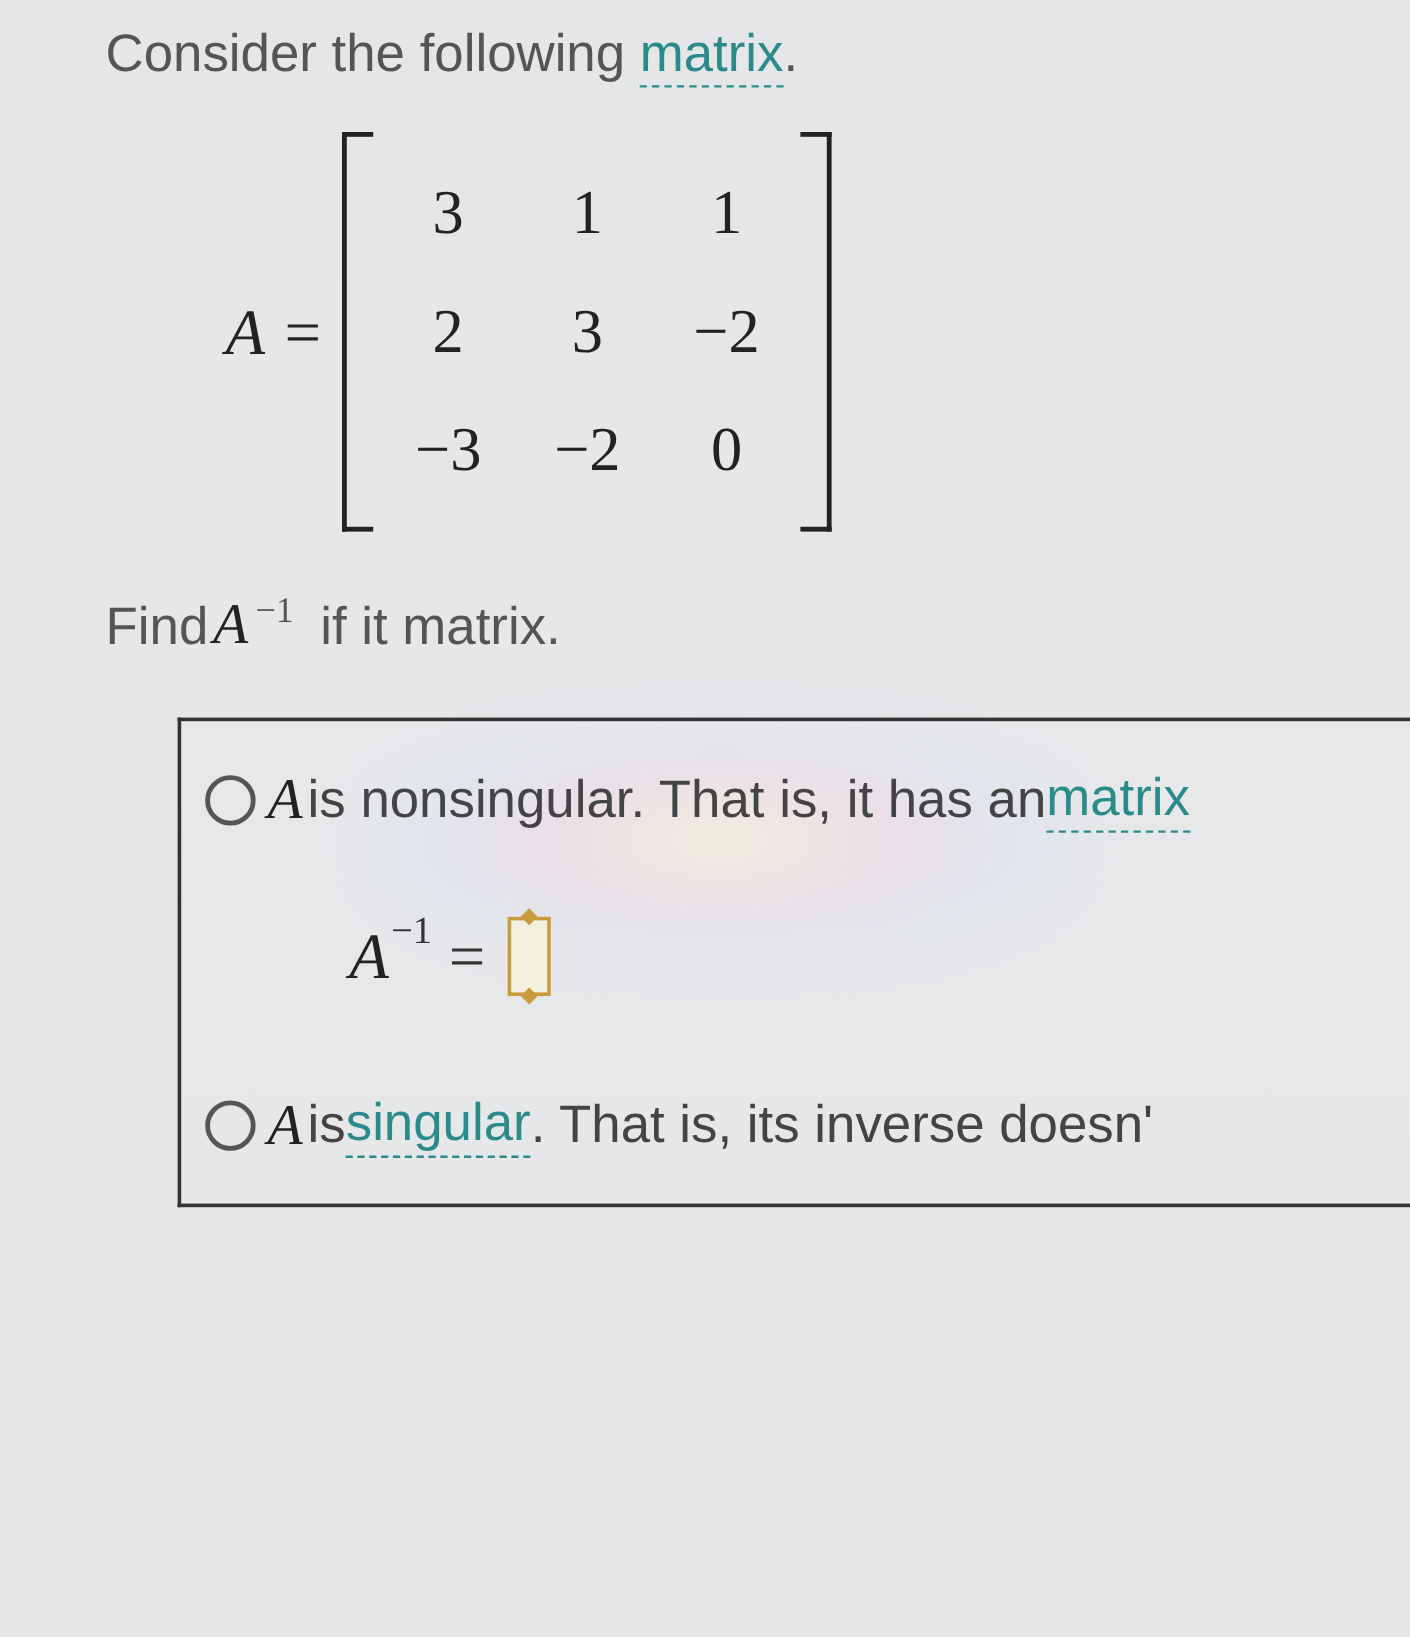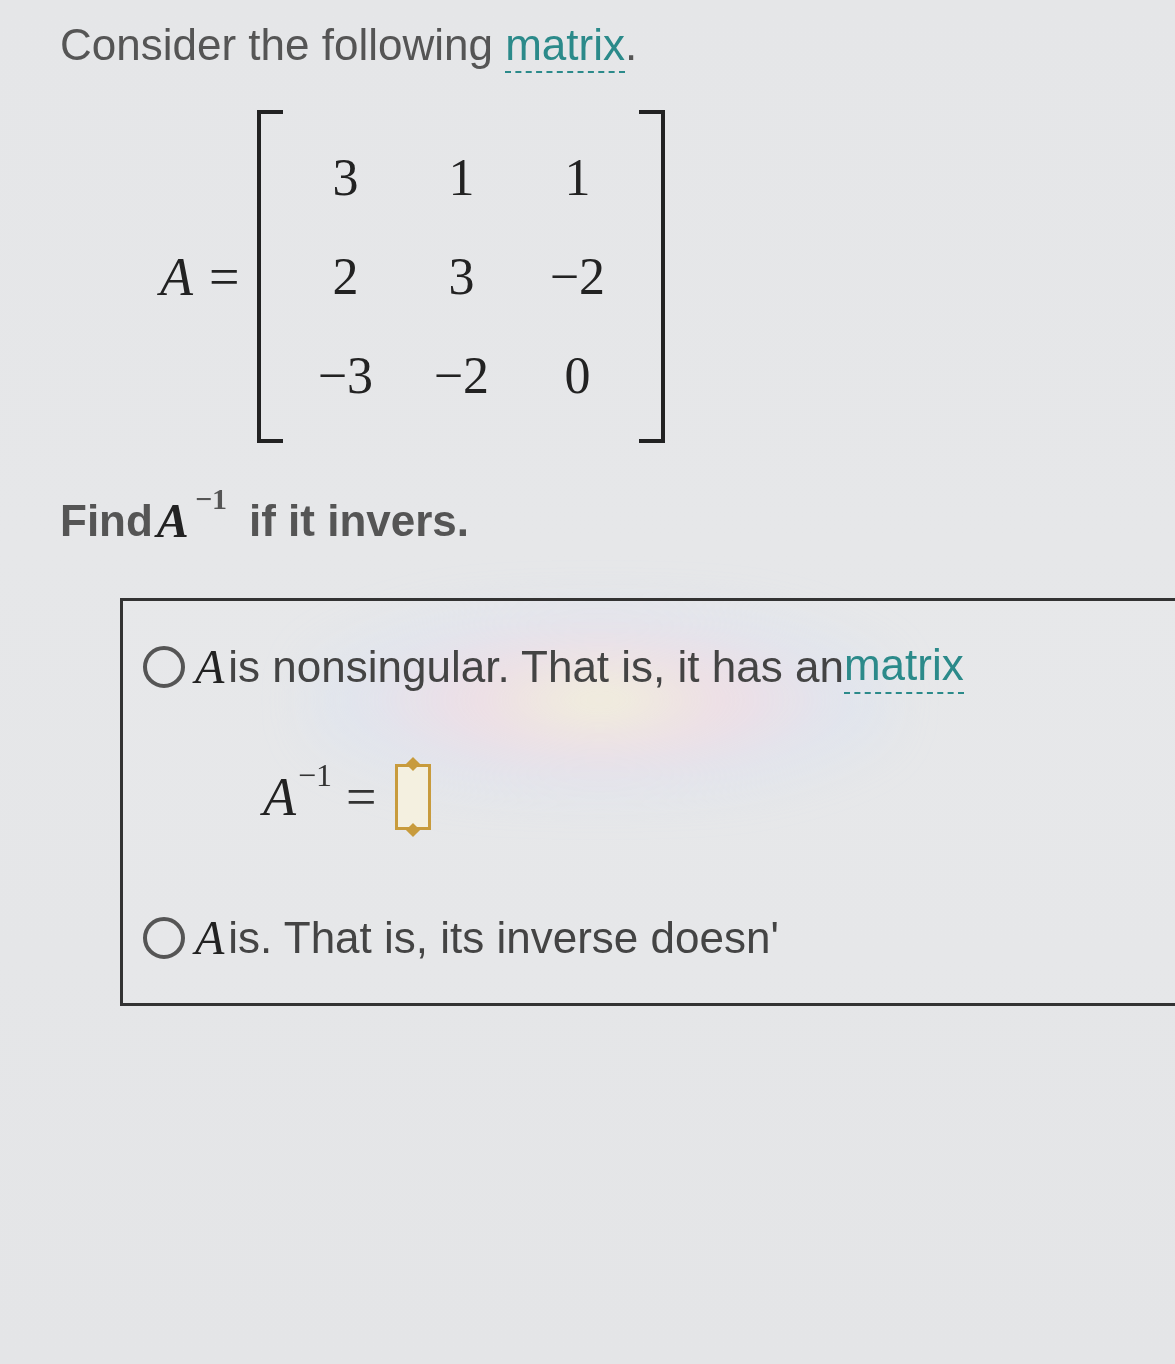--- a/index.html
+++ b/index.html
@@ -29,21 +29,21 @@
     height: 200px;
     background: radial-gradient(ellipse at center,
       rgba(255,255,200,0.5) 0%,
       rgba(255,200,220,0.3) 30%,
       rgba(200,220,255,0.2) 60%,
       rgba(255,255,255,0) 80%);
     filter: blur(20px);
     pointer-events: none;
     z-index: 0;
   }
-  .content { position: relative; z-index: 1; }
+  .content { position: relative; z-index: 1; margin-left: 28px; }
   .intro {
     font-size: 44px;
     color: #555;
     margin-bottom: 40px;
   }
   .link {
     color: #2b8a8a;
     border-bottom: 2px dashed #2b8a8a;
     padding-bottom: 2px;
   }
@@ -107,23 +107,22 @@
     font-family: "Times New Roman", serif;
     font-style: italic;
     font-size: 48px;
     color: #222;
   }
   .prompt3 {
     font-size: 44px;
     color: #555;
     margin: 0 0 50px 0;
     display: flex;
-    align-items: center;
+    align-items: flex-end;
     gap: 4px;
-    font-weight: bold;
   }
   .sup {
     font-family: "Times New Roman", serif;
     font-size: 30px;
     position: relative;
     top: -22px;
     left: 2px;
     margin-right: 20px;
   }
   
@@ -228,21 +227,21 @@
         </tbody>
           </table>
       </div>
     </div>
 
 
     <div class="prompt3">
       <span>Find </span>
       <span class="mathA">A</span>
         <span class="sup">−1</span>
-      <span> if it invers.</span>
+      <span> if it matrix.</span>
     </div>
 
     <div class="answer-box">
 
       <div class="opt-row">
         <span class="radio"></span>
         <span class="mathA">A</span>
         <span> is nonsingular. That is, it has an </span>
         <span class="link">matrix</span>
       </div>
@@ -251,19 +250,20 @@
         <span class="mathA">A</span>
         <span class="sup2">−1</span>
         <span class="eq2">=</span>
         <span class="input-box"></span>
       </div>
 
       <div class="opt-row">
         <span class="radio"></span>
         <span class="mathA">A</span>
         <span> is </span>
+        <span class="link">singular</span>
         <span>. That is, its inverse doesn'</span>
       </div>
 
     </div>
 
   </div>
 </div>
 
 </body></html>

